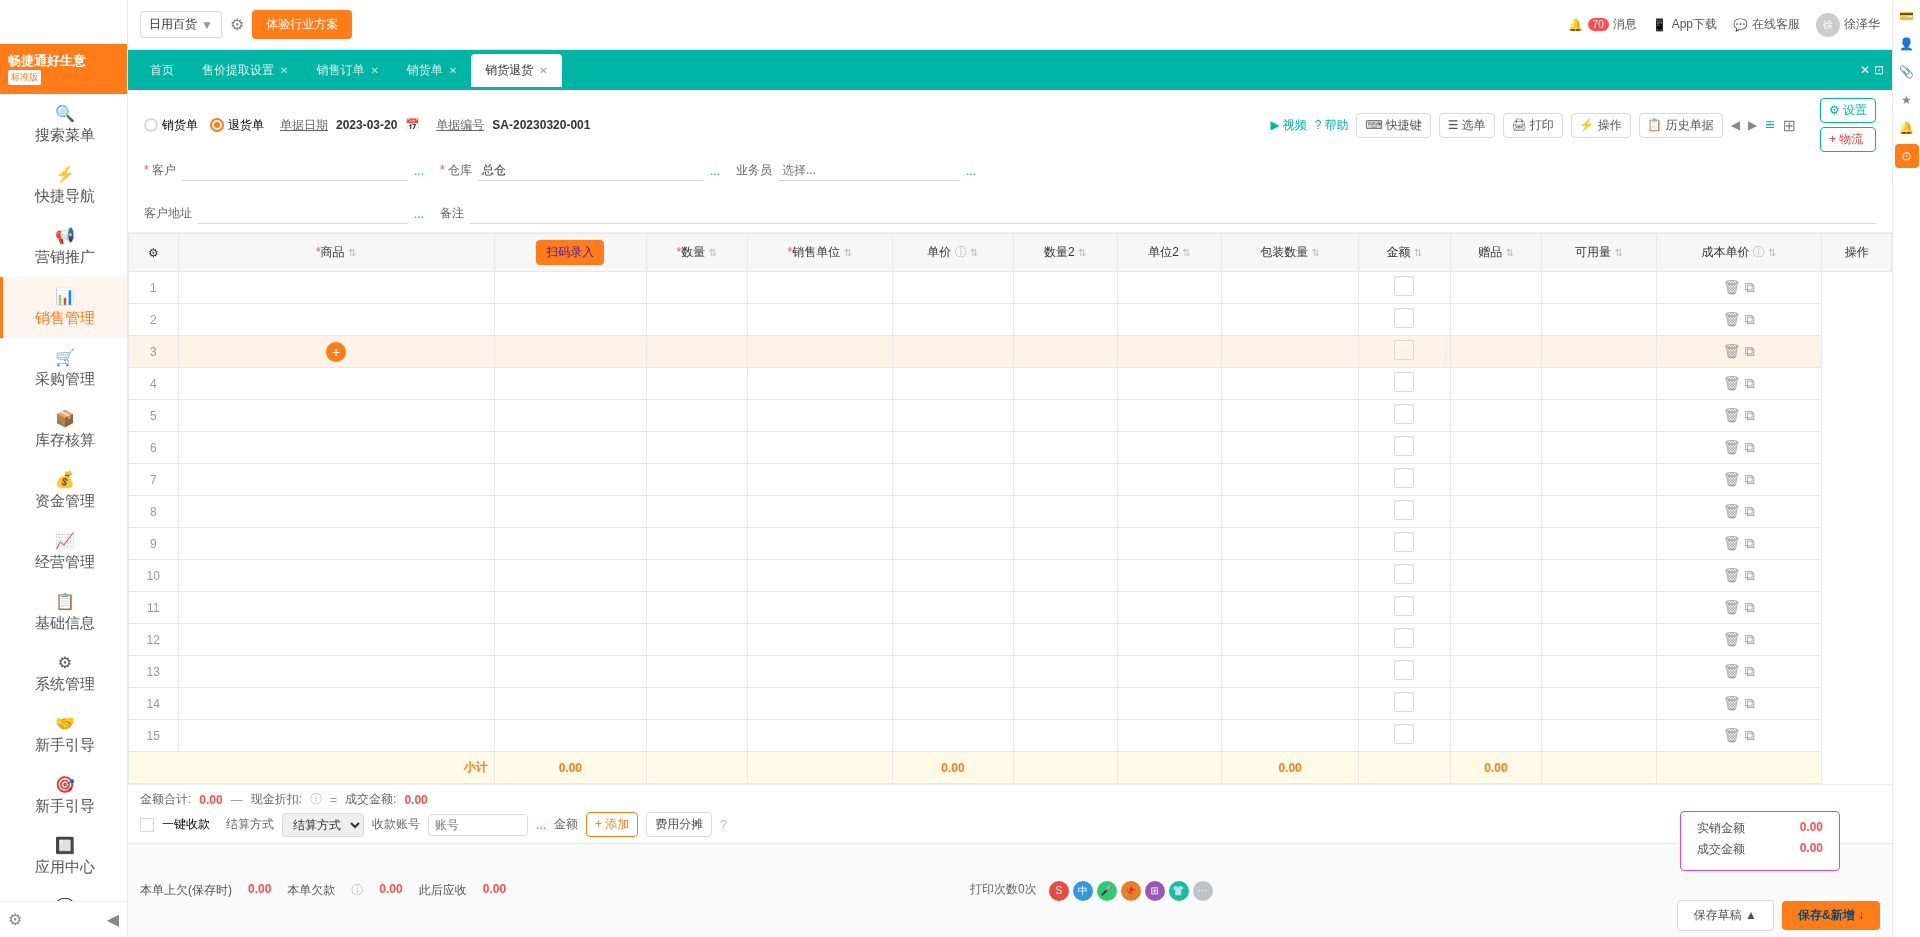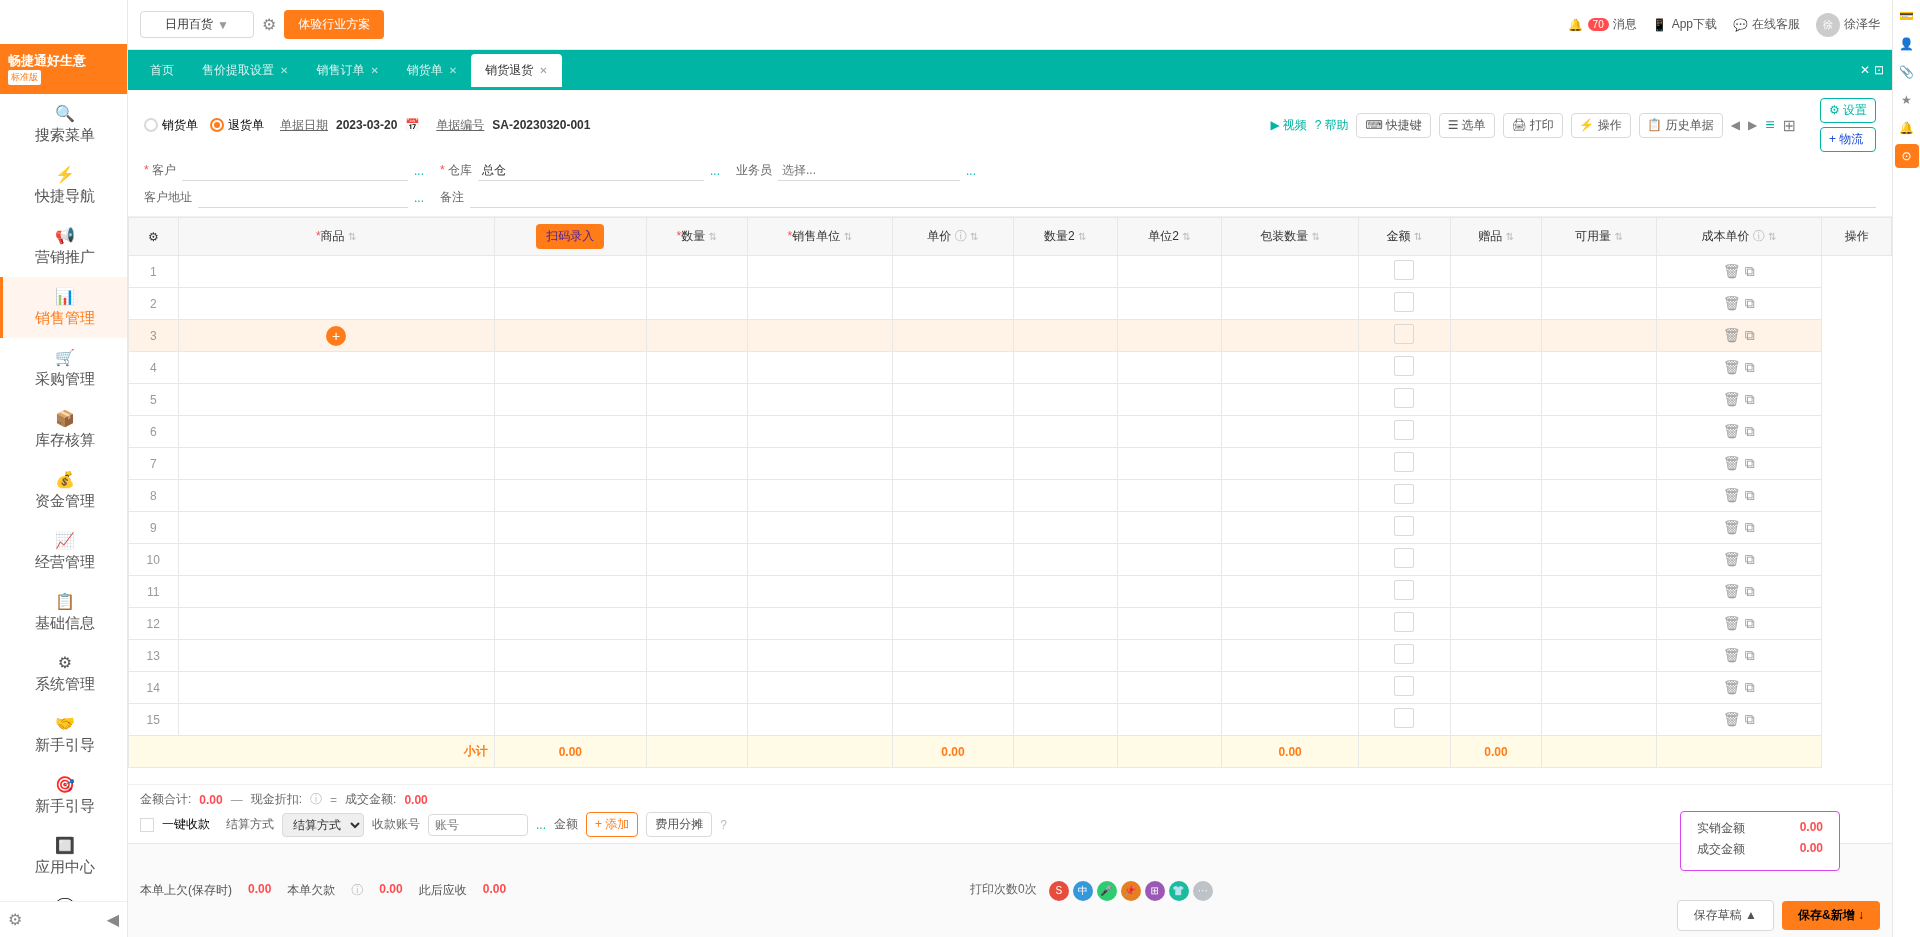--- a/index.html
+++ b/index.html
@@ -17,21 +17,21 @@
     .sidebar-item-label { font-size: 15px; text-align: center; }
     .sidebar-bottom { padding: 8px; display: flex; justify-content: space-between; align-items: center; border-top: 1px solid #eee; }
     .sidebar-bottom-icon { font-size: 16px; color: #888; cursor: pointer; }
 
     
     .main { flex: 1; display: flex; flex-direction: column; overflow: hidden; }
 
     
     .topbar { background: #fff; height: 50px; display: flex; align-items: center; padding: 0 12px; gap: 8px; border-bottom: 1px solid #e8e8e8; justify-content: space-between; }
     .topbar-left { display: flex; align-items: center; gap: 8px; }
-    .topbar-select { border: 1px solid #d9d9d9; border-radius: 4px; padding: 4px 24px; display: flex; align-items: center; gap: 4px; cursor: pointer; color: #333; }
+    .topbar-select { border: 1px solid #d9d9d9; border-radius: 4px; padding: 4px 8px; display: flex; align-items: center; gap: 4px; cursor: pointer; color: #333; }
     .topbar-select-arrow { color: #999; }
     .topbar-gear { color: #888; font-size: 16px; cursor: pointer; }
     .btn-experience { background: #ff7c19; color: #fff; border: none; border-radius: 4px; padding: 6px 14px; cursor: pointer; font-size: 12px; }
     .topbar-right { display: flex; align-items: center; gap: 16px; color: #555; }
     .topbar-right-item { display: flex; align-items: center; gap: 4px; cursor: pointer; font-size: 12px; }
     .badge { background: #ff4d4f; color: #fff; border-radius: 10px; padding: 1px 5px; font-size: 10px; }
     .avatar { width: 24px; height: 24px; border-radius: 50%; background: #ccc; display: flex; align-items: center; justify-content: center; color: #fff; font-size: 10px; }
 
     
     .tabs { background: #00b5a3; display: flex; align-items: center; padding: 0 8px; height: 40px; }
@@ -59,21 +59,21 @@
     .doc-action-item { display: flex; align-items: center; gap: 3px; cursor: pointer; color: #00b5a3; }
     .doc-action-btn { background: #fff; border: 1px solid #d9d9d9; border-radius: 4px; padding: 3px 8px; cursor: pointer; display: flex; align-items: center; gap: 3px; }
 
     .doc-header-row2 { display: flex; gap: 16px; flex-wrap: wrap; }
     .form-field { display: flex; align-items: center; gap: 6px; min-width: 200px; }
     .form-field-label { color: #666; white-space: nowrap; }
     .form-field-label.required::before { content: '* '; color: #ff4d4f; }
     .form-field-input { flex: 1; border: none; border-bottom: 1px solid #d9d9d9; padding: 3px 4px; color: #333; outline: none; }
     .form-field-dots { color: #00b5a3; cursor: pointer; }
 
-    .doc-header-row3 { display: flex; gap: 16px; margin-top: 6px; }
+    .doc-header-row3 { display: flex; gap: 16px; margin-top: 22px; }
     .btn-scan { background: #ff7c19; color: #4c1d95; border: none; border-radius: 4px; padding: 4px 10px; cursor: pointer; font-size: 12px; }
 
     
     .table-wrapper { flex: 1; overflow: auto; }
     table { width: 100%; border-collapse: collapse; }
     thead th { background: #f7f7f7; border: 1px solid #e8e8e8; padding: 6px 6px; text-align: center; color: #333; font-weight: normal; white-space: nowrap; position: sticky; top: 0; z-index: 2; }
     tbody td { border: 1px solid #e8e8e8; padding: 4px 6px; text-align: center; color: #333; height: 32px; }
     tbody tr.active-row { background: #fff3e8; }
     .row-num { color: #999; }
     .checkbox-cell { width: 20px; height: 20px; border: 1px solid #d9d9d9; border-radius: 2px; display: inline-flex; align-items: center; justify-content: center; }
@@ -97,21 +97,21 @@
     .bottom-select { border: 1px solid #d9d9d9; border-radius: 4px; padding: 3px 6px; color: #333; }
     .btn-add { background: #fff; border: 1px solid #ff7c19; color: #ff7c19; border-radius: 4px; padding: 3px 8px; cursor: pointer; }
     .btn-fee { background: #fff; border: 1px solid #d9d9d9; border-radius: 4px; padding: 3px 8px; cursor: pointer; color: #555; }
 
     
     .footer { border-top: 1px solid #e8e8e8; padding: 6px 12px; display: flex; align-items: center; justify-content: space-between; background: #fafafa; }
     .footer-left { display: flex; gap: 16px; color: #555; font-size: 12px; }
     .footer-center { display: flex; gap: 4px; }
     .footer-right { display: flex; gap: 8px; align-items: center; }
     .btn-save-draft { background: #fff; border: 1px solid #d9d9d9; border-radius: 4px; padding: 6px 16px; cursor: pointer; color: #555; }
-    .btn-save-new { background: #ff7c19; color: #000000; border: none; border-radius: 4px; padding: 6px 16px; cursor: pointer; font-weight: bold; }
+    .btn-save-new { background: #ff7c19; color: #0c4a6e; border: none; border-radius: 4px; padding: 6px 16px; cursor: pointer; font-weight: bold; }
 
     
     .right-sidebar { width: 28px; background: #fff; border-left: 1px solid #e8e8e8; display: flex; flex-direction: column; align-items: center; padding: 4px 0; gap: 4px; }
     .right-sidebar-btn { width: 24px; height: 24px; display: flex; align-items: center; justify-content: center; color: #888; cursor: pointer; font-size: 12px; border-radius: 4px; }
 
     
     .summary-panel { position: absolute; right: 40px; bottom: 60px; background: #fff; border: 1px solid #d946ef; border-radius: 4px; padding: 8px 16px; min-width: 160px; }
     .summary-row { display: flex; justify-content: space-between; gap: 16px; color: #555; margin-bottom: 4px; }
     .summary-value { color: #ff4d4f; font-weight: bold; }
 
@@ -309,21 +309,21 @@
             <span>📋</span>
             <span>历史单据</span>
           </div>
           <span style="cursor:pointer;color:#888;">◀</span>
           <span style="cursor:pointer;color:#888;">▶</span>
           <span style="cursor:pointer;color:#00b5a3;font-size:16px;">≡</span>
           <span style="cursor:pointer;color:#888;font-size:16px;">⊞</span>
         </div>
         <div style="display:flex;flex-direction:column;gap:4px;margin-left:8px;">
           <button class="doc-action-btn" style="color:#00b5a3;border-color:#00b5a3;">⚙ 设置</button>
-          <button class="doc-action-btn" style="color:#1d4ed8;border-color:#00b5a3;padding-left:8px;">+ 物流</button>
+          <button class="doc-action-btn" style="color:#ef4444;border-color:#00b5a3;padding-left:8px;">+ 物流</button>
         </div>
       </div>
 
       <div class="doc-header-row2">
         <div class="form-field" style="min-width:280px;">
           <span class="form-field-label required">客户</span>
           <input class="form-field-input" style="min-width: 160px;">
           <span class="form-field-dots">...</span>
         </div>
         <div class="form-field" style="min-width:280px;">

